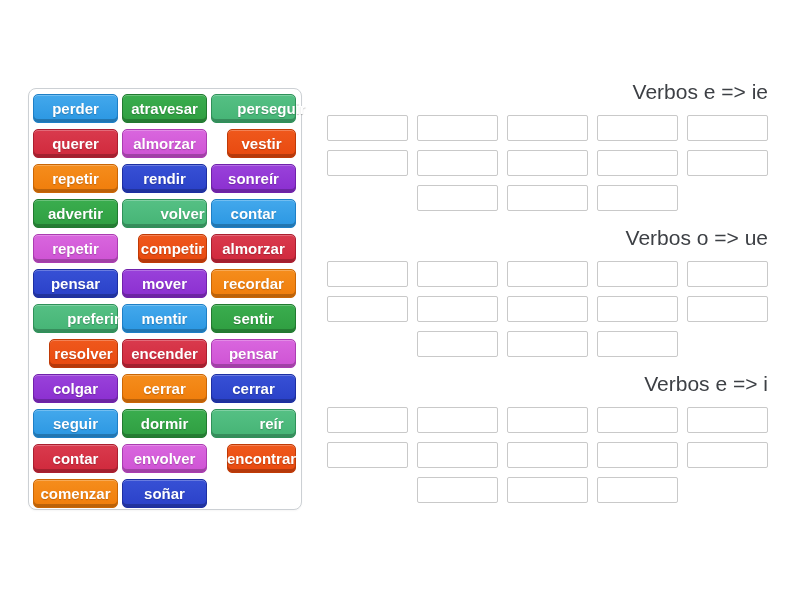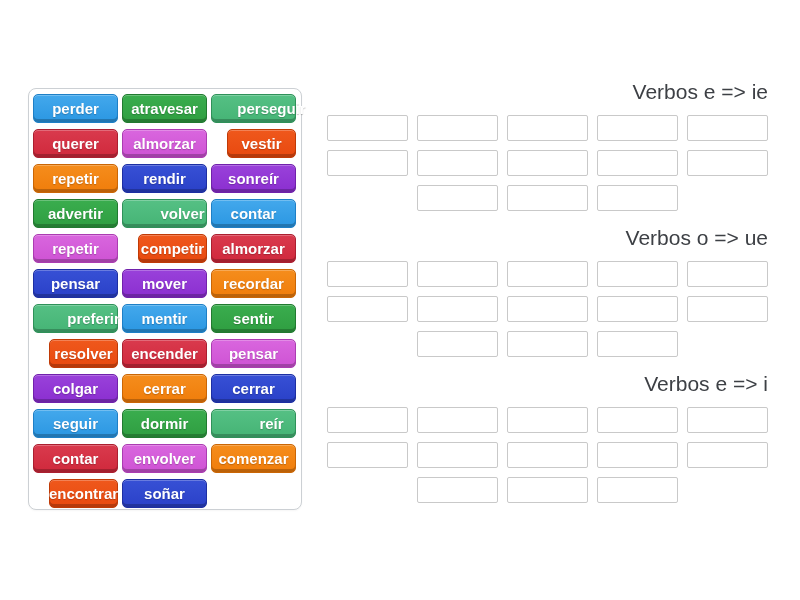--- a/index.html
+++ b/index.html
@@ -79,22 +79,22 @@
   <div class="tile c-red">encender</div>
   <div class="tile c-orchid">pensar</div>
   <div class="tile c-purple">colgar</div>
   <div class="tile c-orange">cerrar</div>
   <div class="tile c-royal">cerrar</div>
   <div class="tile c-blue">seguir</div>
   <div class="tile c-green">dormir</div>
   <div class="tile c-seagreen">reír</div>
   <div class="tile c-red">contar</div>
   <div class="tile c-orchid">envolver</div>
+  <div class="tile c-orangered">encontrar</div>
   <div class="tile c-orange">comenzar</div>
-  <div class="tile c-orangered">encontrar</div>
   <div class="tile c-royal">soñar</div>
 </div>
 
 <div class="groups-area">
 
   <section class="group">
     <h2 class="group-title">Verbos e =&gt; ie</h2>
     <div class="slot-row">
       <div class="slot"></div>
       <div class="slot"></div>

